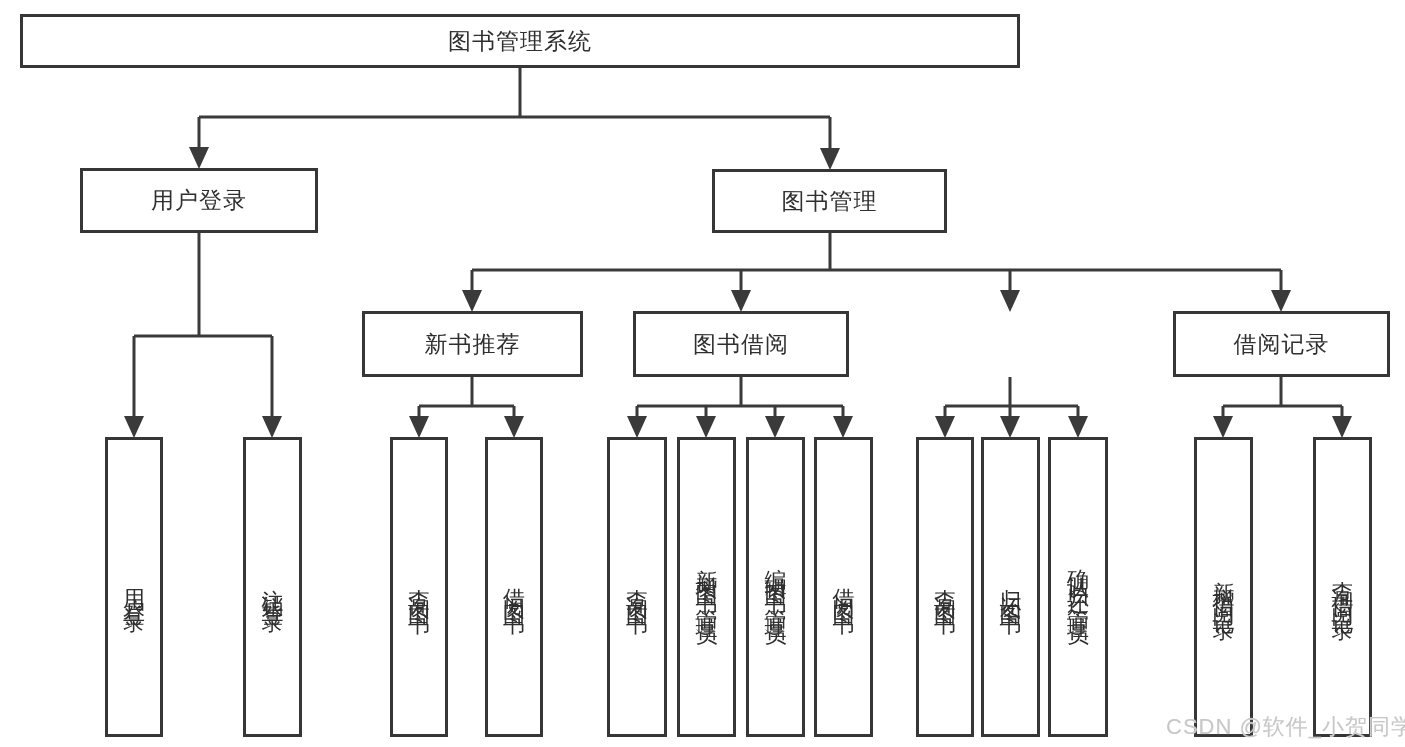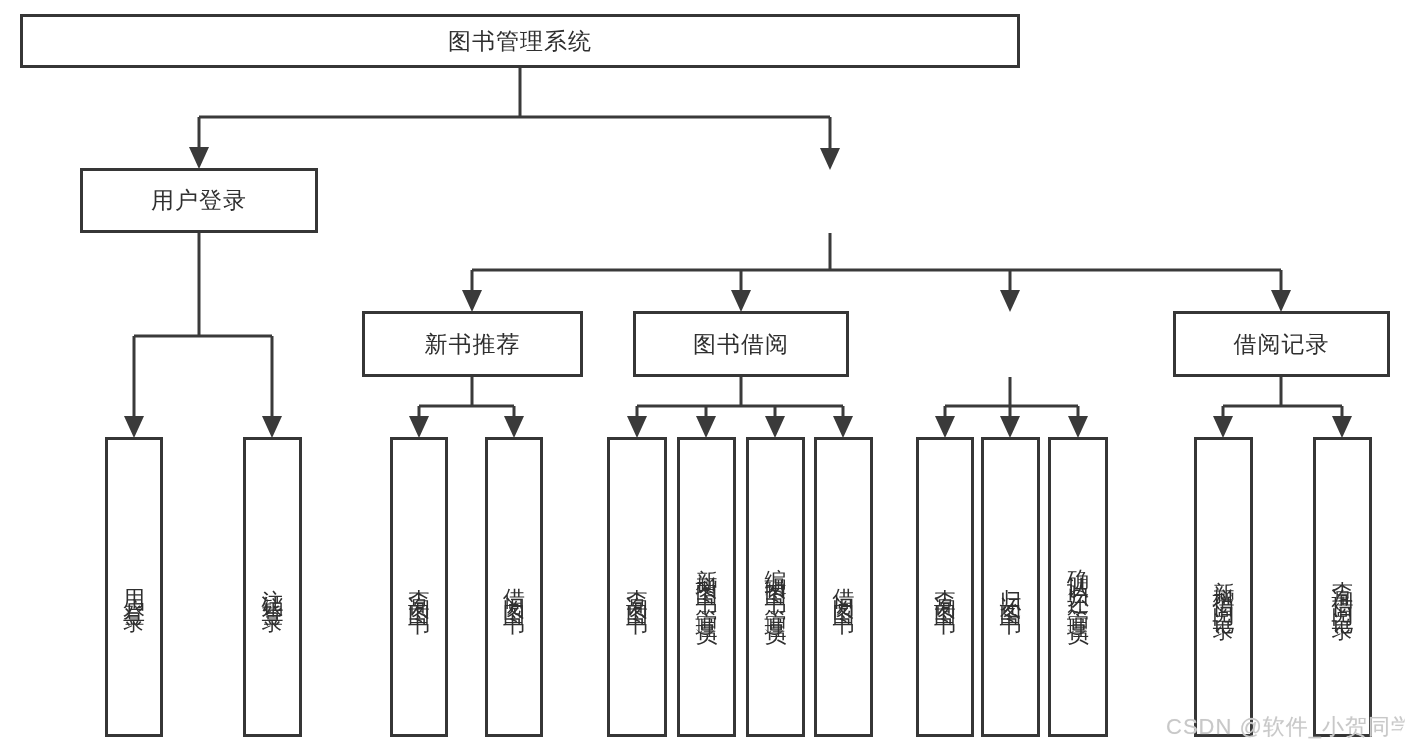--- a/index.html
+++ b/index.html
@@ -2,21 +2,20 @@
 <html><head>
 <meta charset="utf-8">
 <style>
   html,body{margin:0;padding:0;background:#ffffff;}
   .canvas{
     position:relative;
     width:1405px;height:747px;
     background:#ffffff;
     overflow:hidden;
     font-family:"Liberation Sans", sans-serif;
-    border-radius:31px;
   }
   .wires{position:absolute;left:0;top:0;width:1405px;height:747px;}
   .wire{stroke:#3a3a3a;stroke-width:3;fill:none;}
   .head{fill:#3a3a3a;stroke:none;}
   .box{
     position:absolute;
     box-sizing:border-box;
     background:#ffffff;
     border:3px solid #363636;
     display:flex;align-items:center;justify-content:center;
@@ -91,20 +90,23 @@
     </g>
   </svg>
 
   <div class="box hbox" style="left:20px;top:14px;width:1000px;height:54px;">
     <span>图书管理系统</span>
   </div>
 
   <div class="box hbox" style="left:80px;top:168px;width:238px;height:65px;">
     <span>用户登录</span>
   </div>
+  <div class="box hbox" style="left:712px;top:169px;width:235px;height:64px;">
+    <span>图书管理</span>
+  </div>
 
   <div class="box hbox" style="left:633px;top:311px;width:216px;height:66px;">
     <span>图书借阅</span>
   </div>
   <div class="box hbox" style="left:362px;top:311px;width:221px;height:66px;">
     <span>新书推荐</span>
   </div>
   <div class="box hbox" style="left:1173px;top:311px;width:217px;height:66px;">
     <span>借阅记录</span>
   </div>

